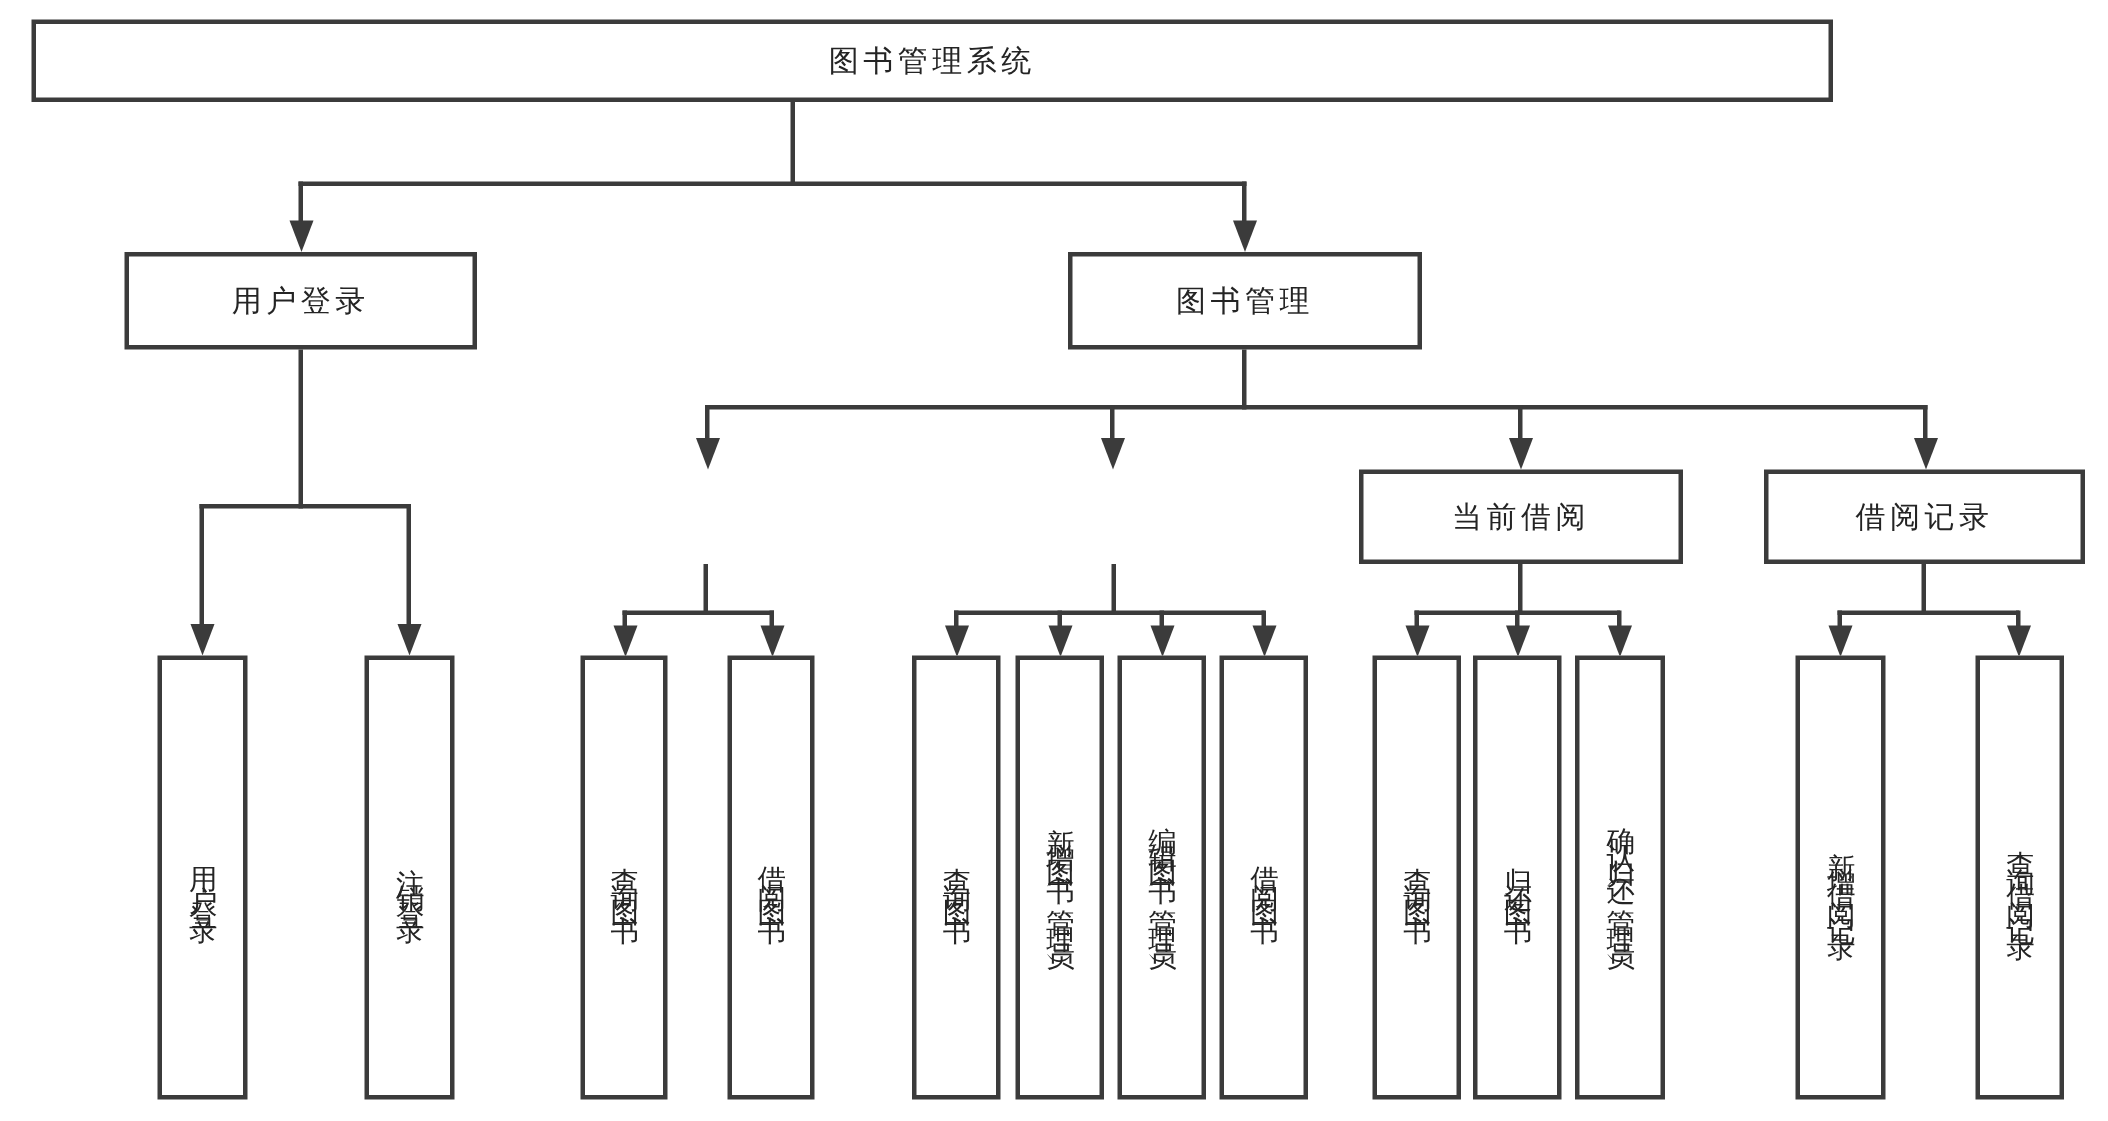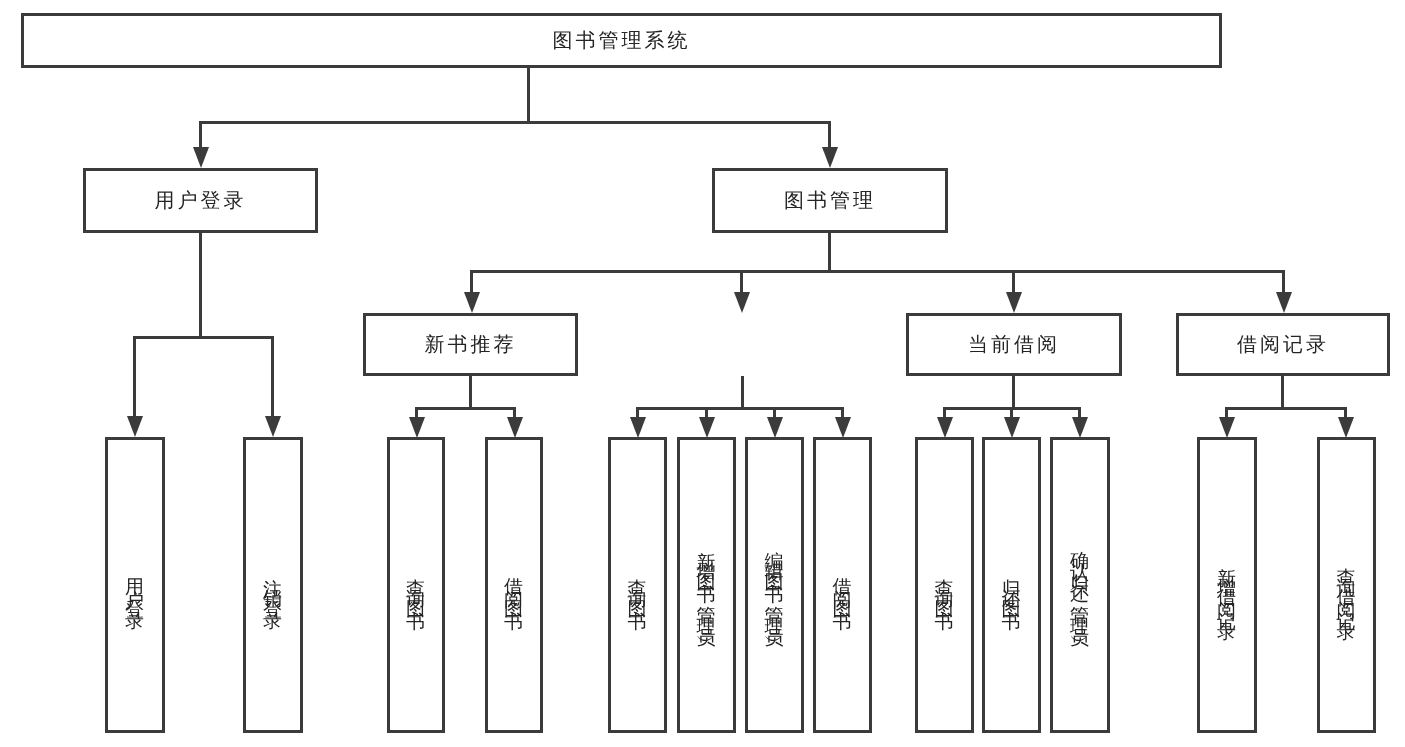--- a/index.html
+++ b/index.html
@@ -86,23 +86,20 @@
   <div class="hl" style="left:470px;top:270px;width:815px;"></div>
   <div class="vl" style="left:470px;top:270px;height:23px;"></div>
   <div class="ar" style="left:464px;top:292px;"></div>
   <div class="vl" style="left:740px;top:270px;height:23px;"></div>
   <div class="ar" style="left:734px;top:292px;"></div>
   <div class="vl" style="left:1012px;top:270px;height:23px;"></div>
   <div class="ar" style="left:1006px;top:292px;"></div>
   <div class="vl" style="left:1282px;top:270px;height:23px;"></div>
   <div class="ar" style="left:1276px;top:292px;"></div>
 
-  <div class="node h" style="left:363px;top:313px;width:215px;height:63px;">
-    <span>新书推荐</span>
-  </div>
   <div class="node h" style="left:1176px;top:313px;width:214px;height:63px;">
     <span>借阅记录</span>
   </div>
   <div class="node h" style="left:906px;top:313px;width:216px;height:63px;">
     <span>当前借阅</span>
   </div>
 
   <div class="vl" style="left:469px;top:376px;height:34px;"></div>
   <div class="hl" style="left:415px;top:407px;width:101px;"></div>
   <div class="vl" style="left:415px;top:407px;height:12px;"></div>

